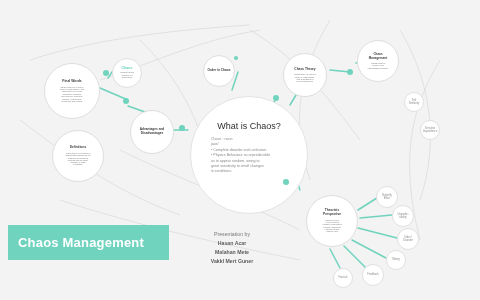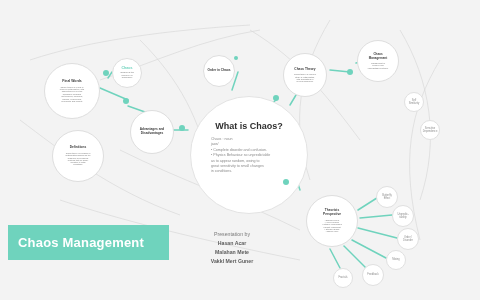--- a/index.html
+++ b/index.html
@@ -48,21 +48,21 @@
     position:absolute;
     display:flex;
     flex-direction:column;
     align-items:center;
     justify-content:flex-start;
     padding:18px 20px;
     box-sizing:border-box;
     text-align:left;
   }
   .central .ctitle{
-    font-size:9px;font-weight:bold;color:#2f2f2f;margin:6px 0 6px 0;
+    font-size:9px;font-weight:normal;color:#2f2f2f;margin:6px 0 6px 0;
     width:100%;text-align:center;
   }
   .central .cbody{
     font-size:3.6px;color:#8a8a8a;line-height:1.5;white-space:pre-line;width:100%;
   }
   .title-bar{
     position:absolute;
     left:8px;top:225px;width:161px;height:35px;
     background:#6fd3bd;
     display:flex;align-items:center;

